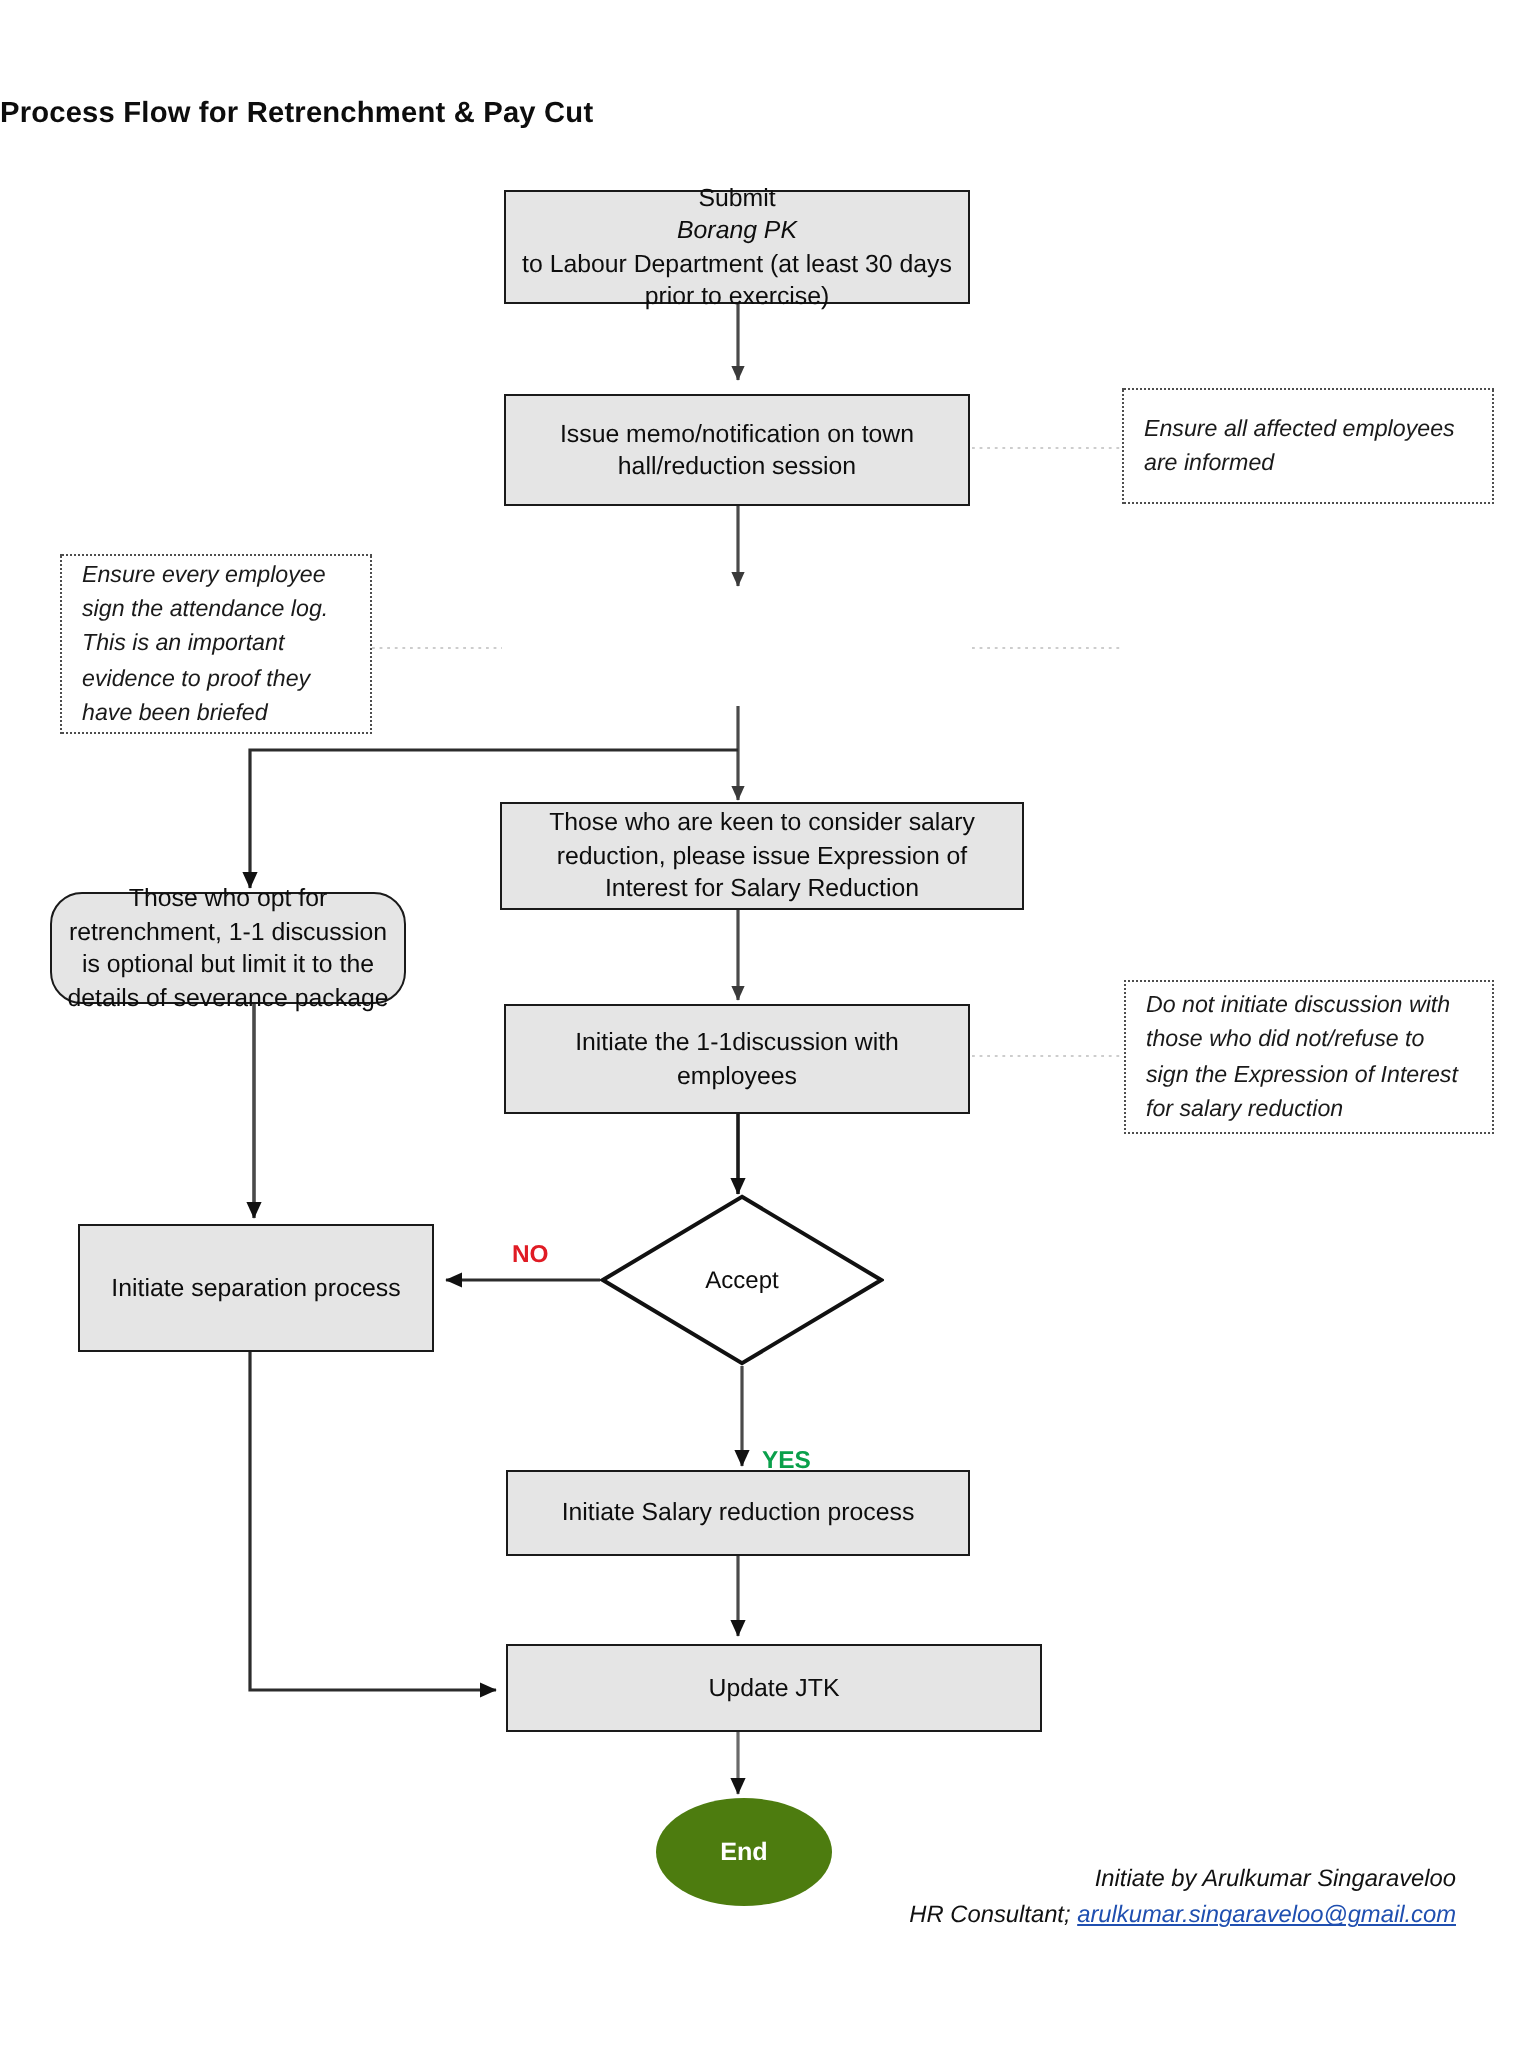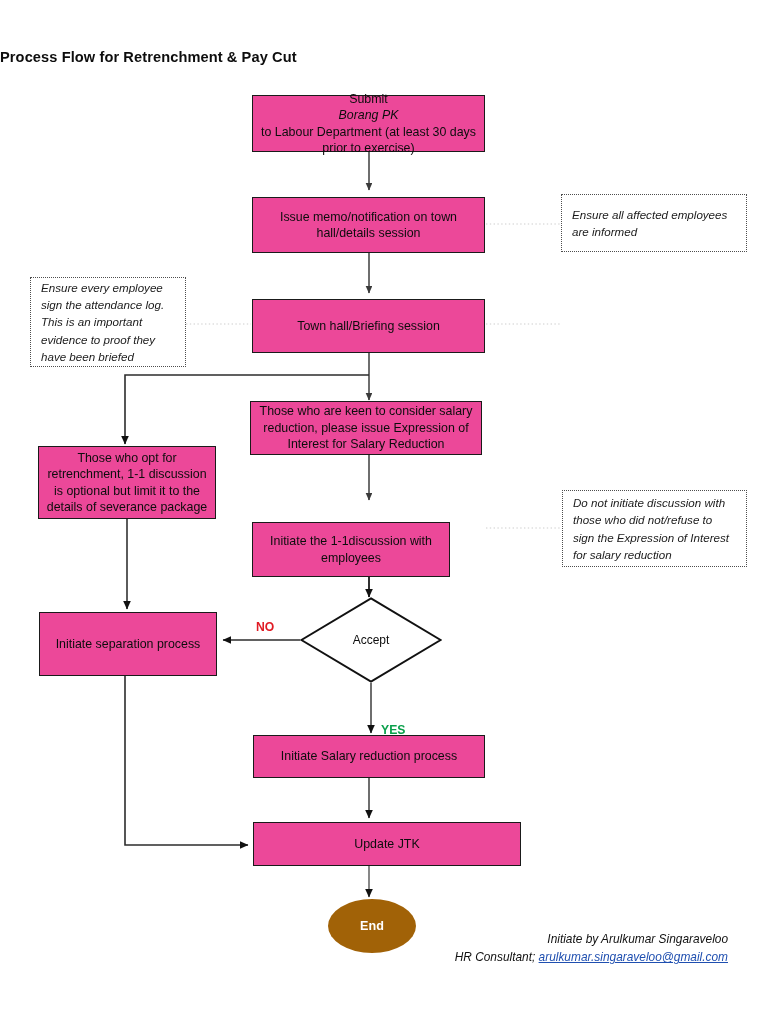--- a/index.html
+++ b/index.html
@@ -17,21 +17,21 @@
     background: #ffffff;
   }
   #wires {
     position: absolute;
     left: 0; top: 0;
     width: 768px; height: 1024px;
     pointer-events: none;
   }
   .node {
     position: absolute;
-    background: #ec4899;
+    background: #e5e5e5;
     border: 1.6px solid #1a1a1a;
     display: flex;
     align-items: center;
     justify-content: center;
     text-align: center;
     color: #0d0d0d;
     font-size: 12.4px;
     line-height: 1.33;
     padding: 3px 7px;
     z-index: 3;
@@ -74,21 +74,21 @@
     display: flex;
     align-items: center;
     justify-content: center;
     font-size: 12px;
     color: #0d0d0d;
   }
   #endnode {
     position: absolute;
     left: 328px; top: 899px;
     width: 88px; height: 54px;
-    background: #a16207;
+    background: #4d7c0f;
     border-radius: 50%;
     display: flex;
     align-items: center;
     justify-content: center;
     color: #ffffff;
     font-size: 12.6px;
     font-weight: bold;
     z-index: 3;
   }
   .edge-label {
@@ -156,36 +156,33 @@
     <path d="M486,324 L561,324" stroke="#cdcdcd" stroke-width="1" stroke-dasharray="1.4 2.4" fill="none"></path>
     <path d="M186,324 L251,324" stroke="#cdcdcd" stroke-width="1" stroke-dasharray="1.4 2.4" fill="none"></path>
     <path d="M486,528 L561,528" stroke="#cdcdcd" stroke-width="1" stroke-dasharray="1.4 2.4" fill="none"></path>
   </svg>
 
   <div class="node" style="left:252px; top:95px; width:233px; height:57px;">
     <span><span>Submit </span><i>Borang PK</i><span> to Labour Department (at least 30 days prior to exercise)</span></span>
   </div>
 
   <div class="node" style="left:252px; top:197px; width:233px; height:56px;">
-    <span>Issue memo/notification on town hall/details session</span>
-  </div>
-
-  <div class="node" style="left:252px; top:299px; width:233px; height:54px;">
-    <span>Town hall/Briefing session</span>
-  </div>
-
-  <div class="node" style="left:250px; top:401px; width:232px; height:54px;">
+    <span>Issue memo/notification on town hall/reduction session</span>
+  </div>
+
+
+  <div class="node" style="left:250px; top:401px; width:262px; height:54px;">
     <span>Those who are keen to consider salary reduction, please issue Expression of Interest for Salary Reduction</span>
   </div>
 
-  <div class="node" style="left:252px; top:502px; width:198px; height:55px;margin-top:20px;">
+  <div class="node" style="left:252px; top:502px; width:233px; height:55px;">
     <span>Initiate the 1-1discussion with employees</span>
   </div>
 
-  <div class="node" style="left:38px; top:446px; width:178px; height:73px;">
+  <div class="node" style="left:25px; top:446px; width:178px; height:56px;border-radius:16px;">
     <span>Those who opt for retrenchment, 1-1 discussion is optional but limit it to the details of severance package</span>
   </div>
 
   <div class="node" style="left:39px; top:612px; width:178px; height:64px;">
     <span>Initiate separation process</span>
   </div>
 
   <div class="node" style="left:253px; top:735px; width:232px; height:43px;">
     <span>Initiate Salary reduction process</span>
   </div>

